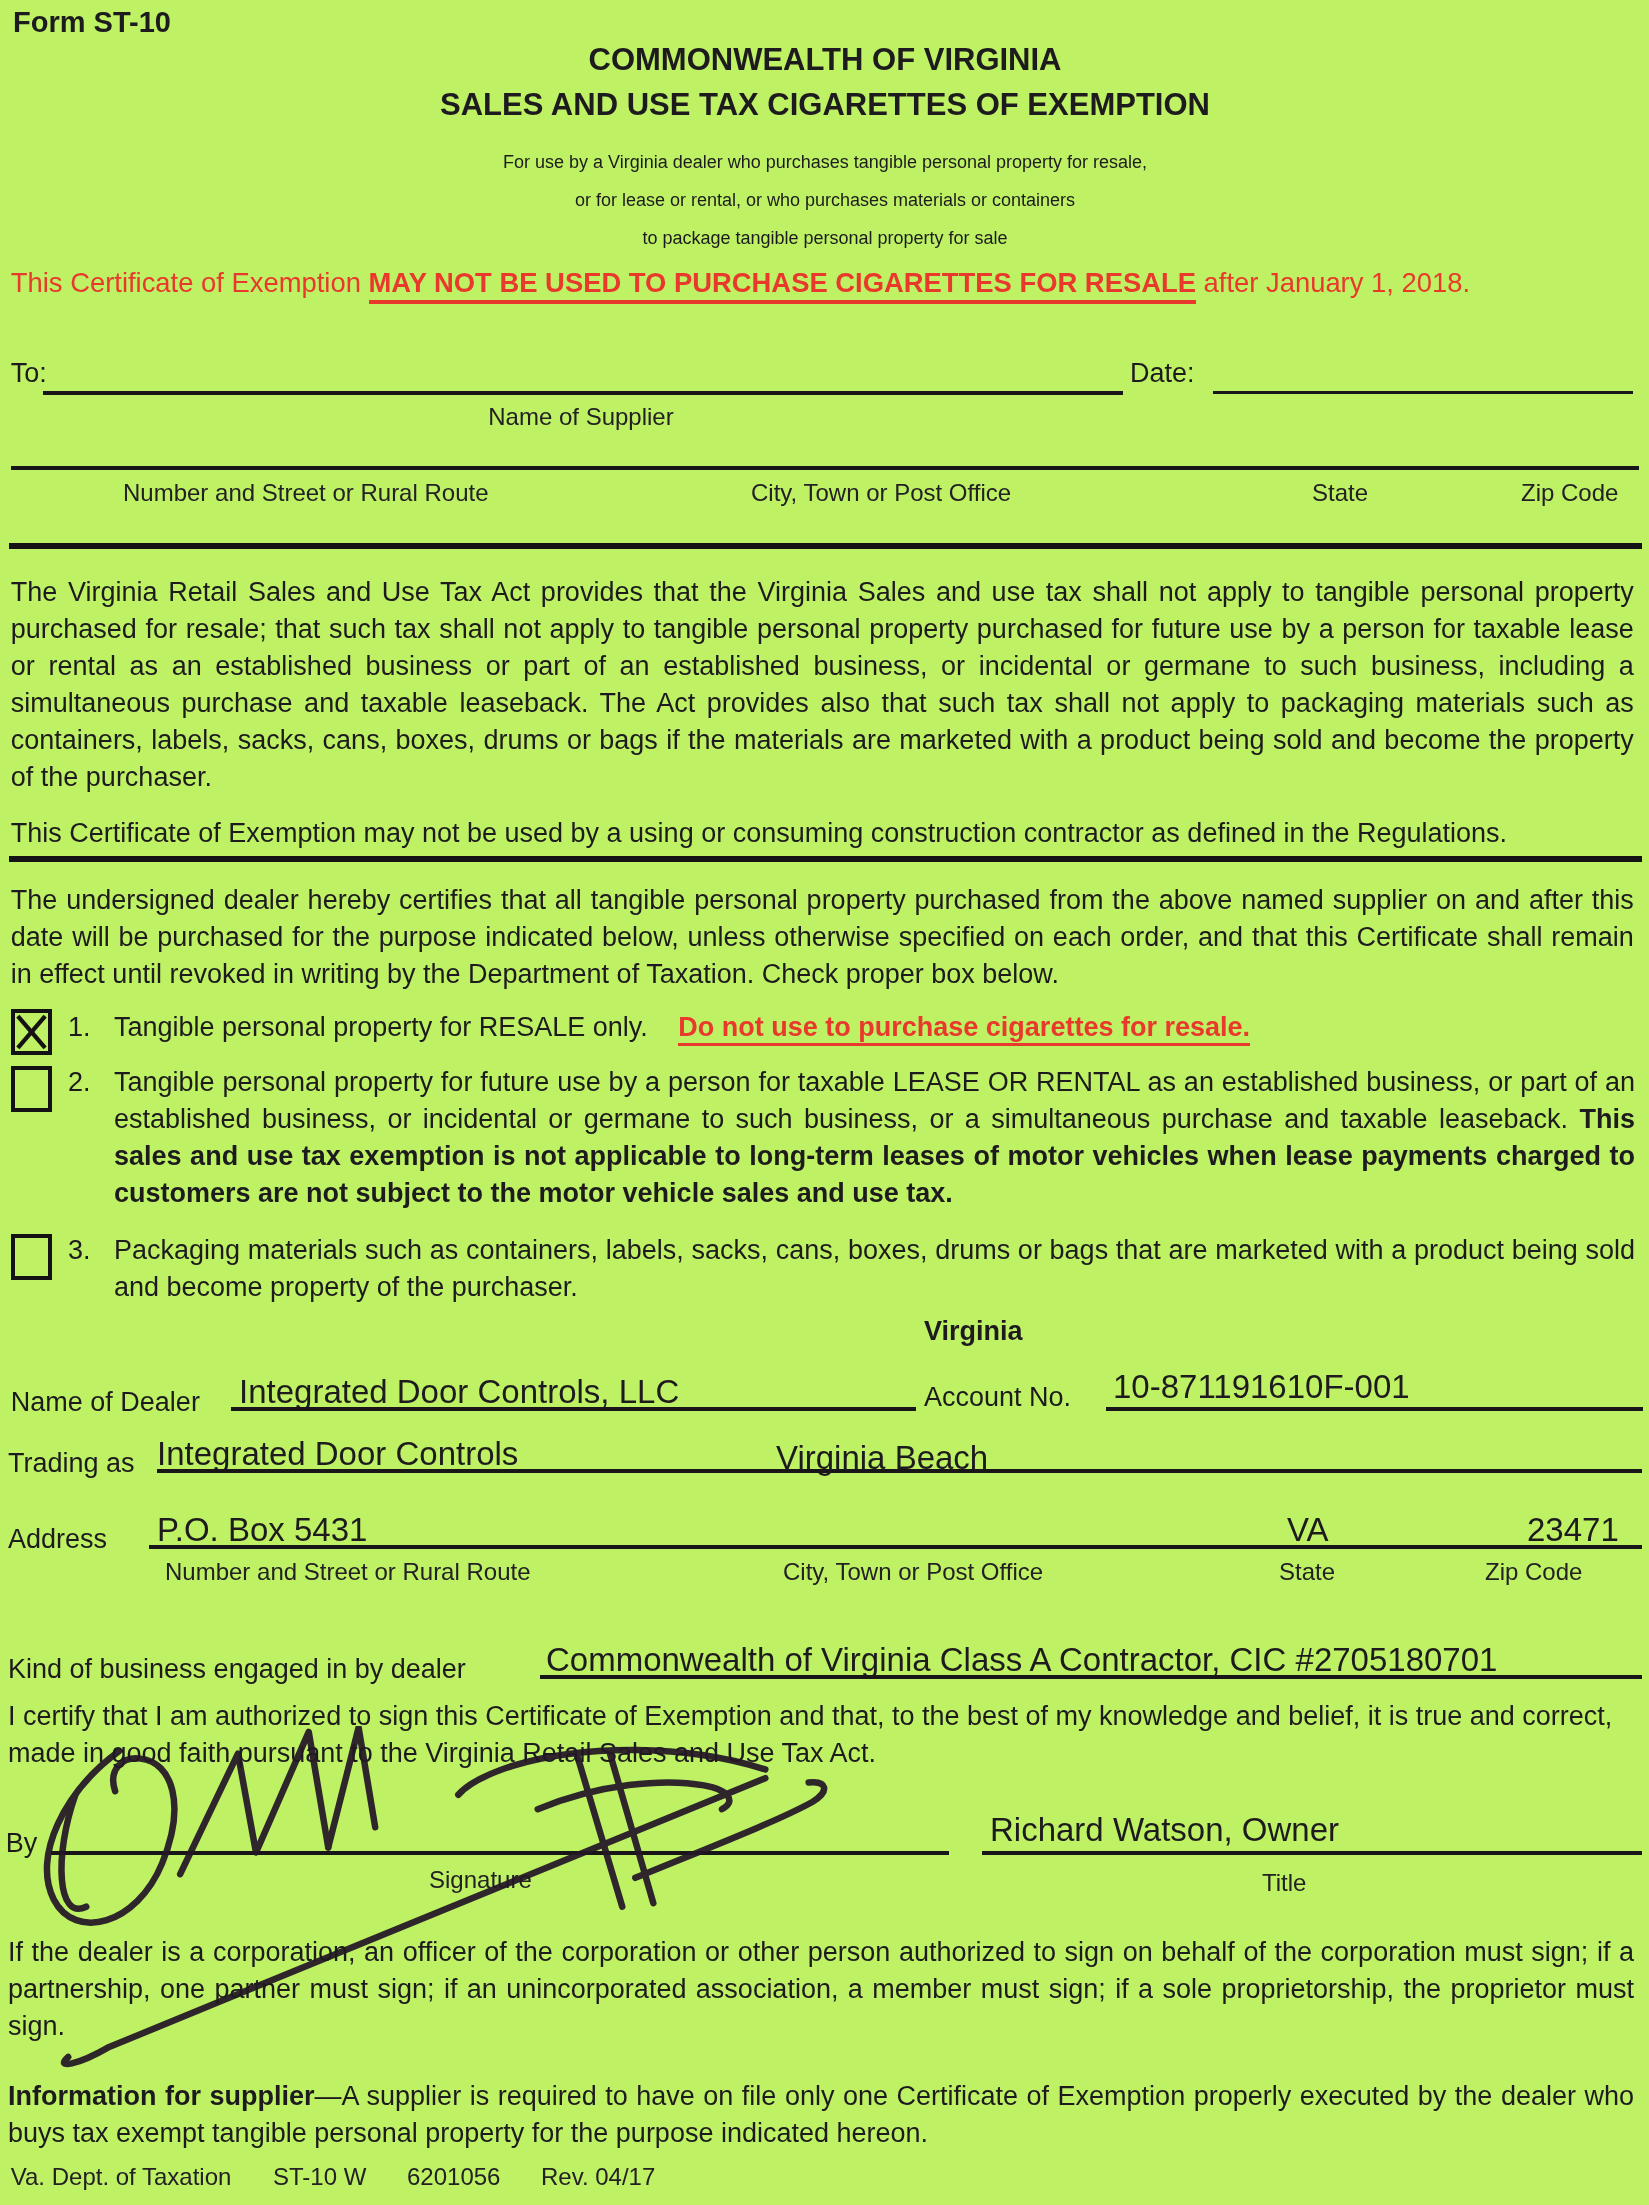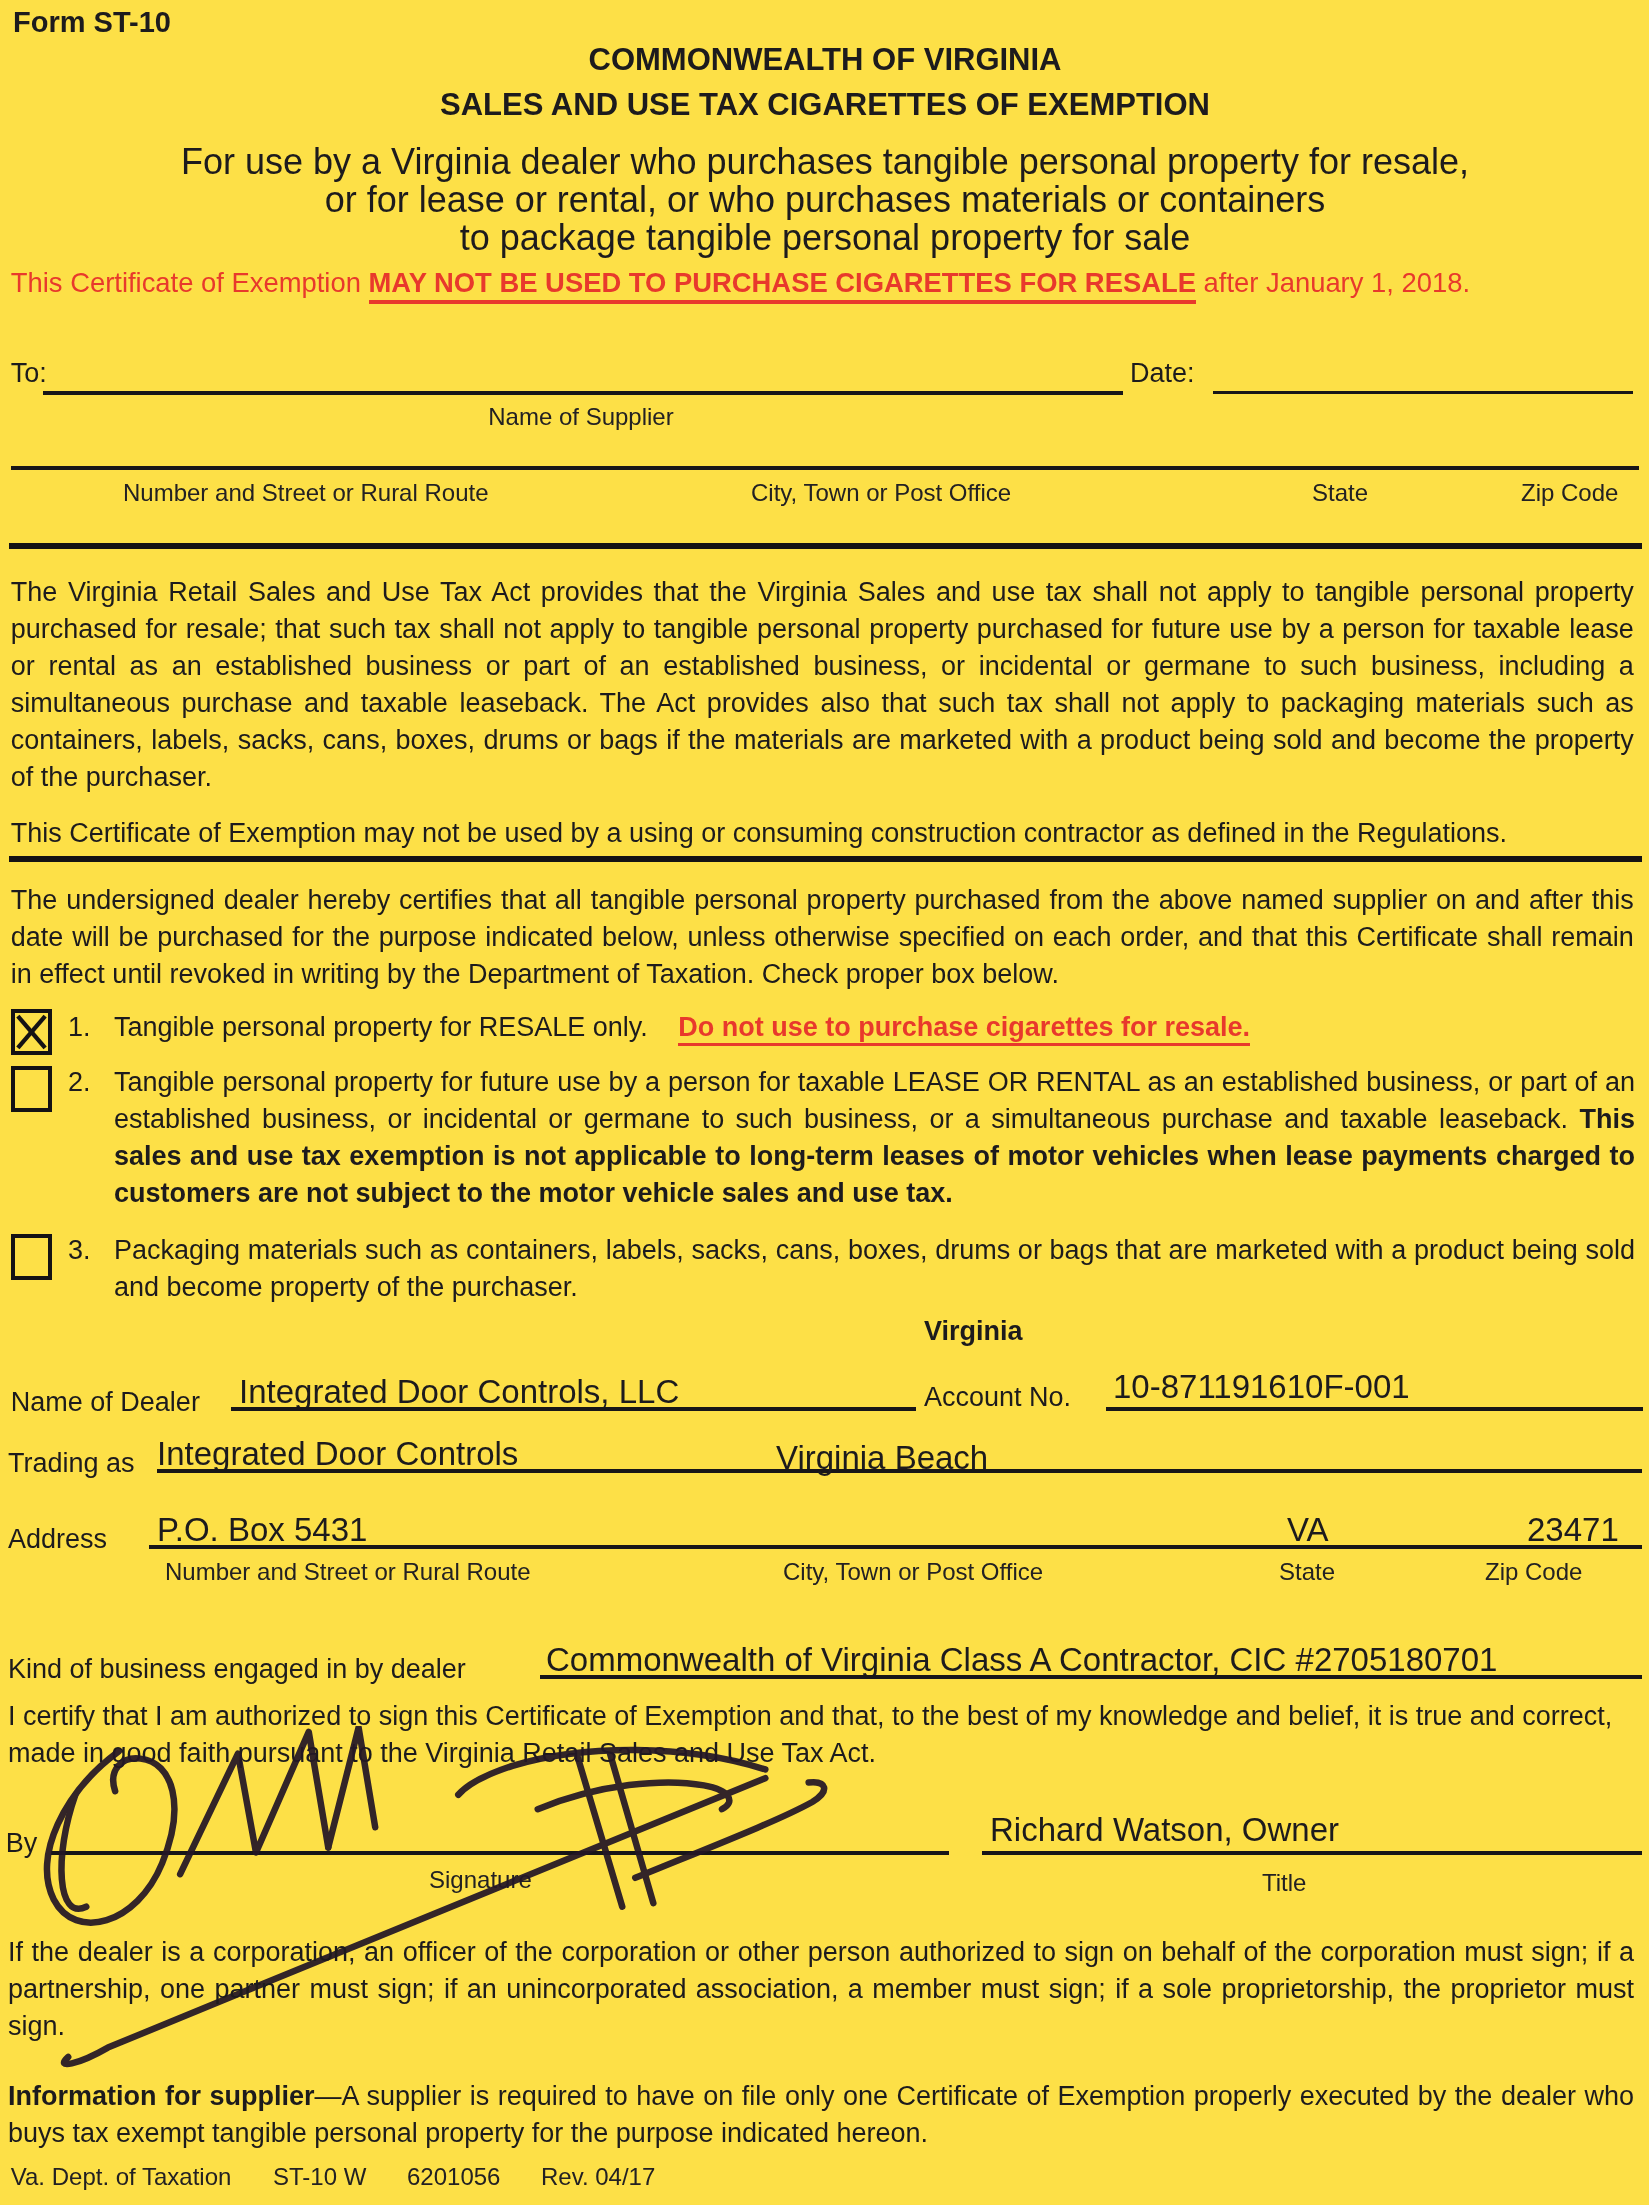--- a/index.html
+++ b/index.html
@@ -1,19 +1,19 @@
 <!DOCTYPE html>
 <html style="font-size:11.6px"><head>
 <meta charset="utf-8">
 <style>
   html,body{margin:0;padding:0;background:#e9e9e9;}
   .page{
     position:relative;
     width:1650px;height:2205px;
-    background:#fde047;
+    background:#bef264;
     font-family:"Liberation Sans","DejaVu Sans",sans-serif;
     color:#1d1b1d;
     overflow:hidden;
   }
   .abs{position:absolute;}
   .b{font-weight:700;}
   .center{left:0;width:1650px;text-align:center;}
   .body-txt{font-size:27px;line-height:37px;}
   .just{text-align:justify;}
   .small-lbl{font-size:24px;color:#232123;}
@@ -32,21 +32,21 @@
   .sig-svg{pointer-events:none;}
 </style>
 </head>
 <body>
 
 <div class="page">
 
   <div class="abs b" style="top:5.8px;left:13px;font-size:29px;">Form ST-10</div>
   <div class="abs center b" style="top:42px;font-size:31px;">COMMONWEALTH OF VIRGINIA</div>
   <div class="abs center b" style="top:87px;font-size:31px;">SALES AND USE TAX CIGARETTES OF EXEMPTION</div>
-  <div class="abs center" style="top:143px;font-size:36px;line-height:38px;">
+  <div class="abs center" style="top:143px;font-size:18px;line-height:38px;">
     <div>For use by a Virginia dealer who purchases tangible personal property for resale,</div>
     <div>or for lease or rental, or who purchases materials or containers</div>
     <div>to package tangible personal property for sale</div>
   </div>
 
   <div class="abs red" style="top:267px;left:10.8px;width:1629px;font-size:27.4px;white-space:nowrap;">
     <span>This Certificate of Exemption </span><span class="b red-u">MAY NOT BE USED TO PURCHASE CIGARETTES FOR RESALE</span><span> after January 1, 2018.</span>
   </div>
 
   <div class="abs body-txt" style="top:355px;left:10.8px;">To:</div>

